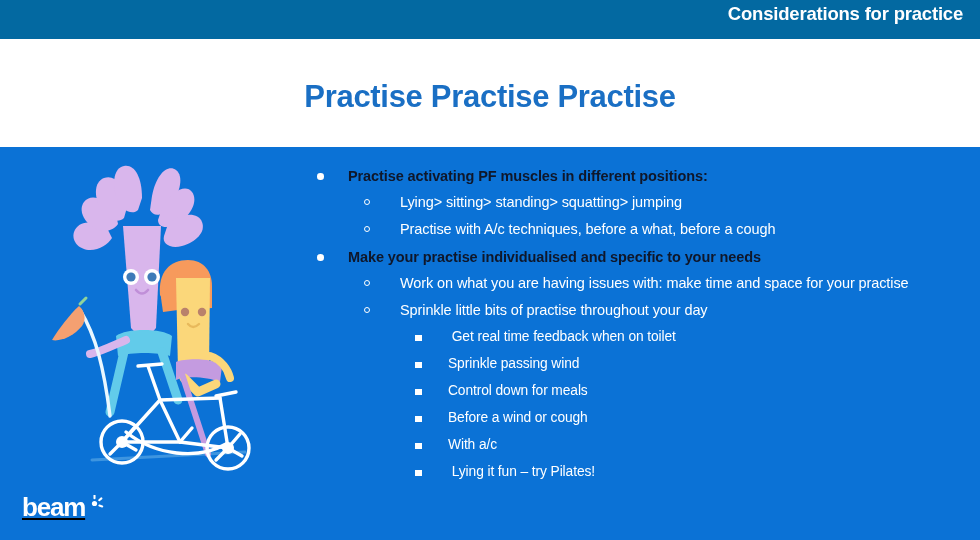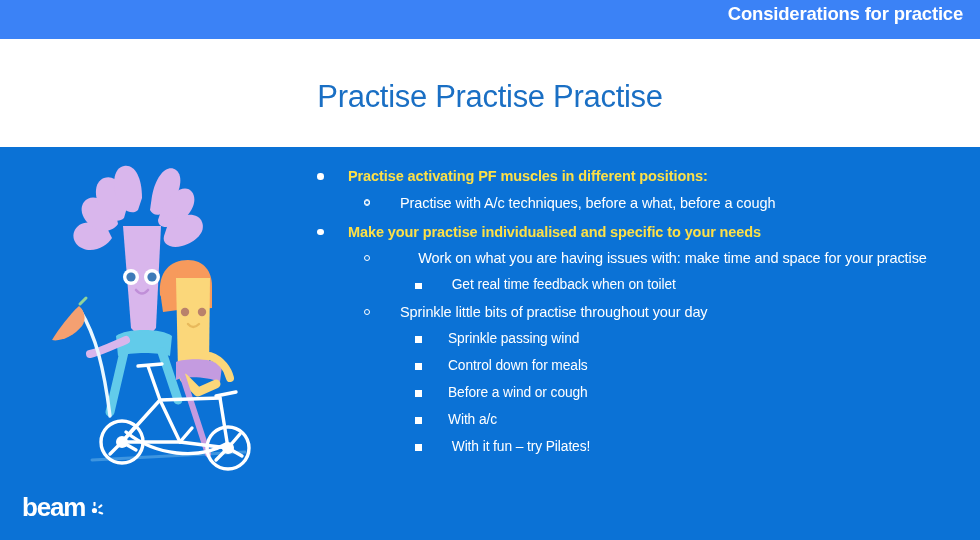--- a/index.html
+++ b/index.html
@@ -16,21 +16,21 @@
     font-family: "Liberation Sans", sans-serif;
     -webkit-font-smoothing: antialiased;
   }
 
   
   .header-band {
     position: absolute;
     left: 0; top: 0;
     width: 980px;
     height: 39px;
-    background: #3b82f6;
+    background: #0369a1;
     z-index: 5;
   }
   .header-title {
     position: absolute;
     right: 17px;
     top: 3px;
     font-size: 18.5px;
     font-weight: bold;
     color: #ffffff;
     letter-spacing: -0.2px;
@@ -46,21 +46,21 @@
     background: #ffffff;
     z-index: 4;
   }
   .slide-title {
     position: absolute;
     left: 0;
     top: 40px;
     width: 980px;
     text-align: center;
     font-size: 31px;
-    font-weight: normal;
+    font-weight: bold;
     color: #1A6FC4;
     letter-spacing: -0.3px;
     white-space: nowrap;
   }
 
   
   .body-band {
     position: absolute;
     left: 0; top: 147px;
     width: 980px;
@@ -83,21 +83,21 @@
   }
   
   .lvl1 {
     padding-left: 43px;
     min-height: 26px;
     margin-bottom: 2px;
   }
   .lvl1 .txt {
     font-size: 14.5px;
     font-weight: bold;
-    color: #fde047;
+    color: #0f172a;
     line-height: 26px;
     letter-spacing: -0.1px;
     text-align: right;
   }
   .mk-disc {
     position: absolute;
     left: 12px;
     top: 10px;
     width: 6.5px;
     height: 6.5px;
@@ -148,21 +148,22 @@
     background: #ffffff;
   }
 
   
   .logo {
     position: absolute;
     left: 22px;
     bottom: 20px;
     z-index: 6;
     display: flex;
-    align-items: flex-end;
+    align-items: flex-start;
+    text-decoration: underline;
   }
   .logo-word {
     font-size: 26px;
     font-weight: bold;
     color: #ffffff;
     letter-spacing: -1.2px;
     line-height: 26px;
   }
 
   
@@ -264,47 +265,48 @@
 
   <div class="content">
 
     <div class="b-row lvl1">
       <span class="mk-disc"></span>
       <span class="txt">Practise activating PF muscles in different positions:</span>
     </div>
 
     <div class="b-row lvl2">
       <span class="mk-circle"></span>
+      <span class="txt">Lying&gt; sitting&gt; standing&gt; squatting&gt; jumping</span>
     </div>
 
     <div class="b-row lvl2">
       <span class="mk-circle"></span>
       <span class="txt">Practise with A/c techniques, before a what, before a cough</span>
     </div>
 
     <div class="b-row lvl1" style="">
       <span class="mk-disc"></span>
       <span class="txt">Make your practise individualised and specific to your needs</span>
     </div>
 
-    <div class="b-row lvl2" style="width:545px;text-align:center;">
+    <div class="b-row lvl2" style="width:545px;">
       <span class="mk-circle"></span>
       <span class="txt">Work on what you are having issues with: make time and space for your practise</span>
-    </div>
-
-    <div class="b-row lvl3" style="margin-top:4px;">
-      <span class="mk-square"></span>
-      <span class="txt"> Get real time feedback when on toilet</span>
     </div>
 
     <div class="b-row lvl2">
       <span class="mk-circle"></span>
       <span class="txt">Sprinkle little bits of practise throughout your day</span>
     </div>
 
+    <div class="b-row lvl3" style="margin-top:4px;">
+      <span class="mk-square"></span>
+      <span class="txt"> Get real time feedback when on toilet</span>
+    </div>
+
     <div class="b-row lvl3">
       <span class="mk-square"></span>
       <span class="txt">Sprinkle passing wind</span>
     </div>
 
     <div class="b-row lvl3">
       <span class="mk-square"></span>
       <span class="txt">Control down for meals</span>
     </div>
 
@@ -317,21 +319,21 @@
       <span class="txt">Before a wind or cough</span>
     </div>
 
     <div class="b-row lvl3">
       <span class="mk-square"></span>
       <span class="txt">With a/c</span>
     </div>
 
     <div class="b-row lvl3">
       <span class="mk-square"></span>
-      <span class="txt"> With it fun – try Pilates!</span>
+      <span class="txt"> Lying it fun – try Pilates!</span>
     </div>
 
   </div>
 
   <div class="title-band">
     <div class="slide-title">Practise Practise Practise</div>
   </div>
 
   <div class="header-band">
     <div class="header-title">Considerations for practice</div>

